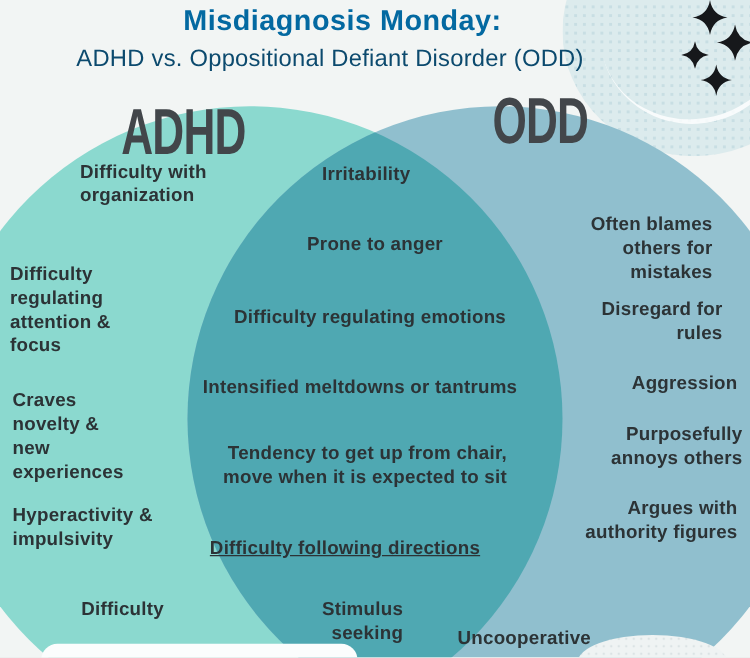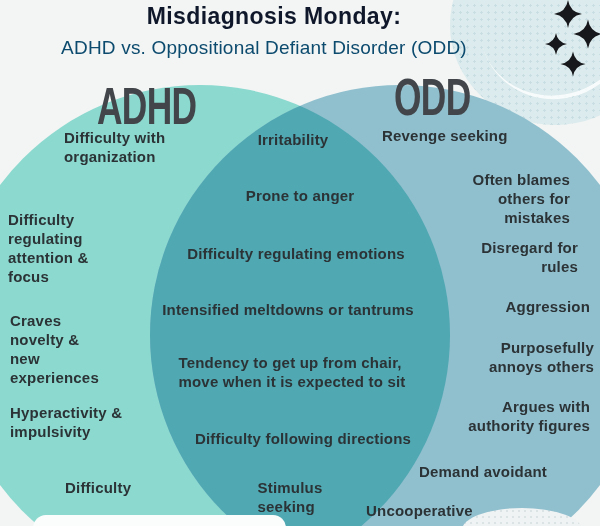--- a/index.html
+++ b/index.html
@@ -18,47 +18,47 @@
            background-image:radial-gradient(#dbe3e4 1.1px,rgba(0,0,0,0) 1.2px);
            background-size:6px 6px;z-index:3;}
   #bottom-card{position:absolute;left:33px;top:515px;width:253px;height:26px;
            background:#fbfdfd;border-radius:14px;z-index:3;}
 
   
   #venn-svg{position:absolute;left:0;top:0;z-index:2;}
 
   
   .hdr{position:absolute;left:0;top:0;width:528px;text-align:center;z-index:4;}
-  .hdr .t{font-size:23px;font-weight:bold;letter-spacing:.4px;margin-top:3px;color:#0f172a;padding-left:20px;}
+  .hdr .t{font-size:23px;font-weight:bold;letter-spacing:.4px;margin-top:3px;color:#0369a1;padding-left:20px;}
   .hdr .s{font-size:19px;margin-top:7px;color:#0c4a6e;letter-spacing:.2px;}
 
   
   .vlabel{position:absolute;font-weight:bold;font-size:52px;line-height:1;color:#42464a;
           transform:scaleX(.68);transform-origin:0 0;letter-spacing:-1px;z-index:5;}
   #adhd-label{left:97px;top:80px;}
   #odd-label{left:394px;top:71px;}
 
   
   .item{position:absolute;font-weight:bold;font-size:15px;line-height:19px;color:#2c3336;
         letter-spacing:.2px;white-space:pre-line;z-index:5;}
-  .c{transform:translateX(-50%);text-align:left;}
+  .c{transform:translateX(-50%);text-align:right;}
   .r{text-align:right;}
 
   #li0{left:64px;top:128px;}
   #li1{left:8px;top:210px;}
   #li2{left:10px;top:311px;}
   #li3{left:10px;top:403px;}
   #li4{left:65px;top:478px;}
 
   #si0{left:293px;top:130px;}
   #si1{left:300px;top:186px;}
   #si2{left:296px;top:244px;}
   #si3{left:288px;top:300px;}
   #si4{left:292px;top:353px;}
-  #si5{left:303px;top:429px;}
+  #si5{left:276px;top:429px;text-decoration:underline;}
   #si6{left:290px;top:478px;}
 
   #ri0{left:382px;top:126px;}
   #ri1{right:30px;top:170px;}
   #ri2{right:22px;top:238px;}
   #ri3{right:10px;top:297px;}
   #ri4{right:6px;top:338px;}
   #ri5{right:10px;top:397px;}
   #ri6{left:419px;top:462px;}
   #ri7{left:366px;top:501px;}
@@ -115,32 +115,30 @@
   <div class="item c" id="si0">Irritability</div>
   <div class="item c" id="si1">Prone to anger</div>
   <div class="item c" id="si2">Difficulty regulating emotions</div>
   <div class="item c" id="si3">Intensified meltdowns or tantrums</div>
   <div class="item c" id="si4">Tendency to get up from chair,
 move when it is expected to sit</div>
   <div class="item c" id="si5">Difficulty following directions</div>
   <div class="item c" id="si6">Stimulus
 seeking</div>
 
-  <div class="item" id="ri0">Revenge seeking</div>
   <div class="item r" id="ri1">Often blames
 others for
 mistakes</div>
   <div class="item r" id="ri2">Disregard for
 rules</div>
   <div class="item r" id="ri3">Aggression</div>
   <div class="item r" id="ri4">Purposefully
 annoys others</div>
   <div class="item r" id="ri5">Argues with
 authority figures</div>
-  <div class="item" id="ri6">Demand avoidant</div>
   <div class="item" id="ri7">Uncooperative</div>
 
   <svg id="sparkles" width="84" height="82" viewBox="0 0 84 82">
     <g>
       <path d="M0,-1 Q0.14,-0.14 1,0 Q0.14,0.14 0,1 Q-0.14,0.14 -1,0 Q-0.14,-0.14 0,-1 Z" transform="translate(50,14) scale(14)" fill="#16181b"></path>
       <path d="M0,-1 Q0.14,-0.14 1,0 Q0.14,0.14 0,1 Q-0.14,0.14 -1,0 Q-0.14,-0.14 0,-1 Z" transform="translate(70,34) scale(14.5)" fill="#16181b"></path>
       <path d="M0,-1 Q0.14,-0.14 1,0 Q0.14,0.14 0,1 Q-0.14,0.14 -1,0 Q-0.14,-0.14 0,-1 Z" transform="translate(38,44) scale(11)" fill="#16181b"></path>
       <path d="M0,-1 Q0.14,-0.14 1,0 Q0.14,0.14 0,1 Q-0.14,0.14 -1,0 Q-0.14,-0.14 0,-1 Z" transform="translate(55,64) scale(12.5)" fill="#16181b"></path>
     </g>
   </svg>

